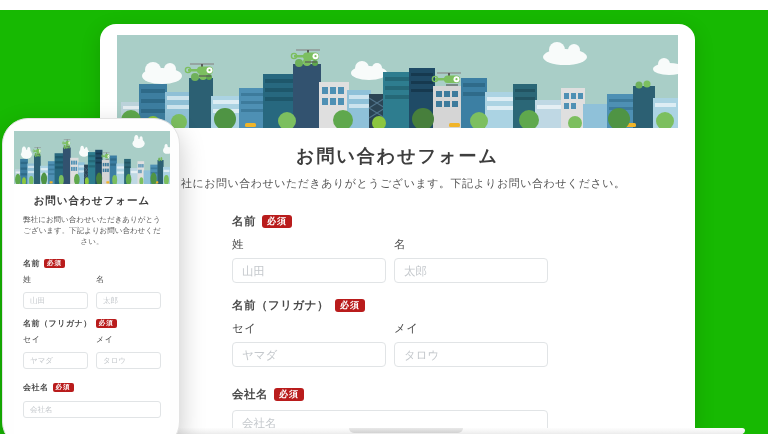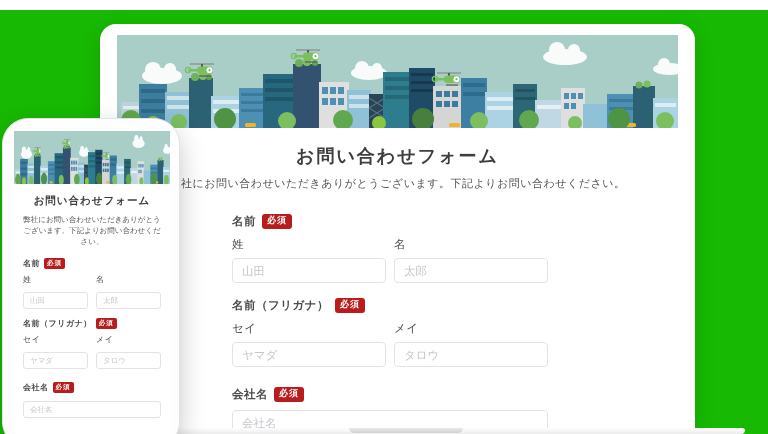--- a/index.html
+++ b/index.html
@@ -32,21 +32,21 @@
   .hero-desktop { position:absolute; left:17px; top:11px; width:561px; height:93px; display:block; }
 
   
   .d-title { position:absolute; top:120px; left:0; width:100%; text-align:center;
     font-size:18px; font-weight:600; letter-spacing:2px; color:#3e3e3e; }
   .d-subtitle { position:absolute; top:152px; left:0; width:100%; text-align:center;
     font-size:11px; letter-spacing:.5px; color:#555; }
   .d-form { position:absolute; left:132px; top:190px; width:316px; }
 
   .field { margin-bottom:15px; }
-  .label-row { display:flex; gap:6px; margin-bottom:8px; }
+  .label-row { display:flex; align-items:center; gap:6px; margin-bottom:8px; }
   .f-label { font-size:11.5px; font-weight:600; color:#4a4a4a; letter-spacing:.5px; }
   .badge { background:#b91c1c; color:#fff; font-size:9px; font-weight:700;
     padding:2px 5px 2.5px; border-radius:3px; line-height:1; letter-spacing:1px; }
   .two-col { display:flex; gap:8px; }
   .col { flex:1; }
   .sub-label { font-size:11.5px; color:#4a4a4a; margin-bottom:6px; letter-spacing:.5px; }
   .d-form input, .d-input {
     width:100%; height:25px; border:1px solid #e1e4e6; border-radius:4px;
     font-size:11.5px; padding:0 9px; color:#333; background:#fff; outline:none;
     font-family:"Liberation Sans","DejaVu Sans",sans-serif;

